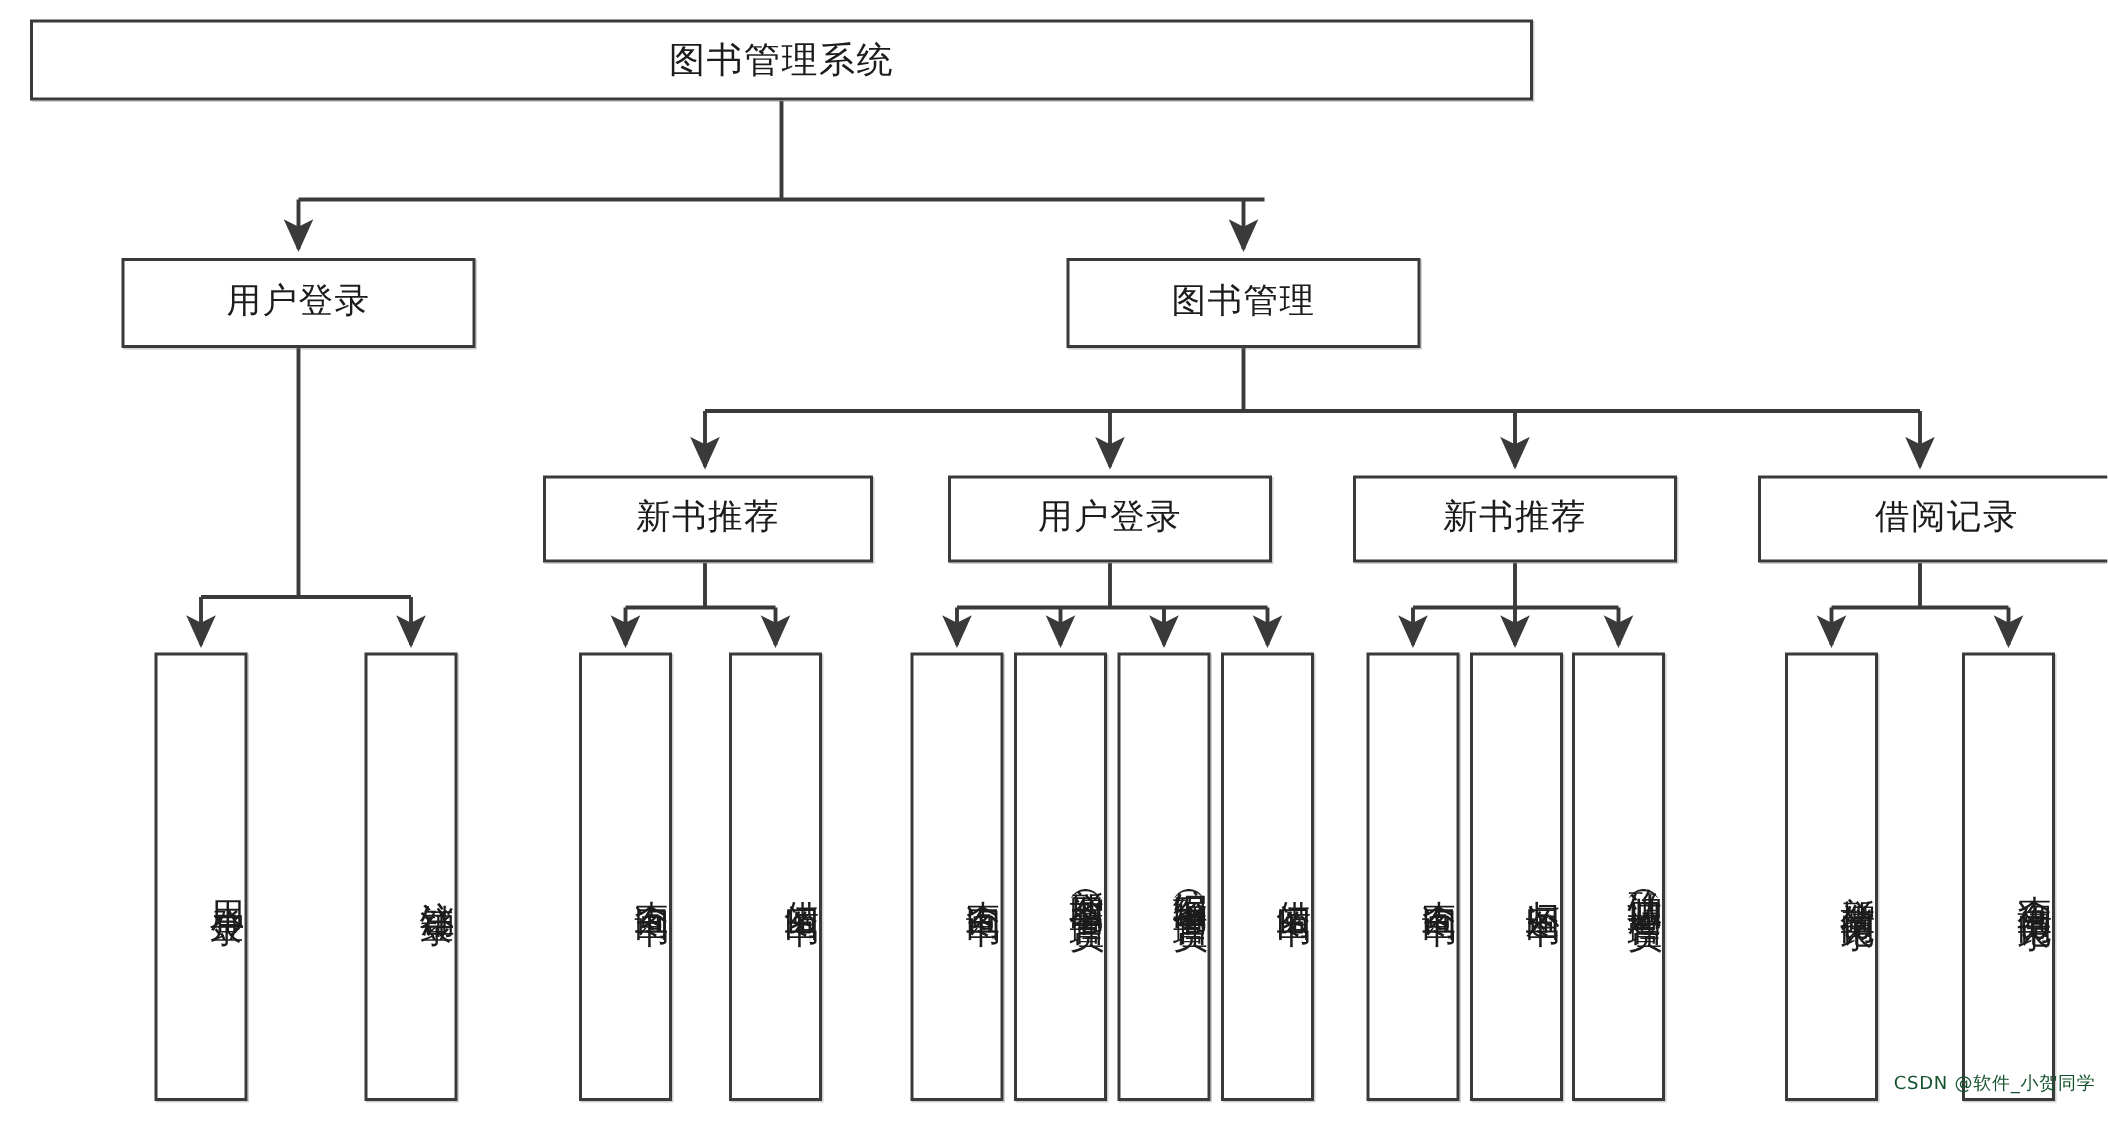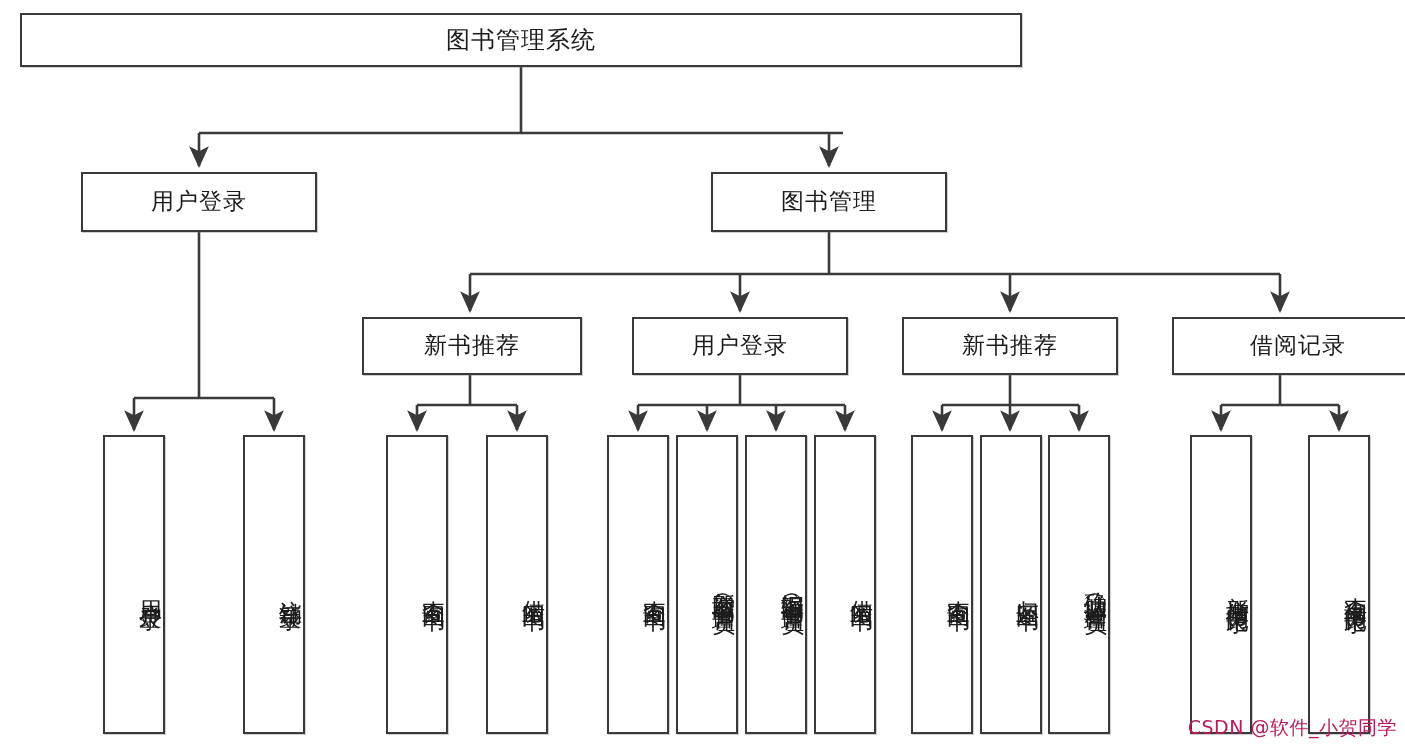--- a/index.html
+++ b/index.html
@@ -55,23 +55,23 @@
     text-align: left;
   }
   .node-v > span {
     display: block;
     writing-mode: vertical-rl;
     text-orientation: upright;
   }
   .watermark {
     position: absolute;
     right: 8px;
-    bottom: 6px;
-    font-size: 19px;
-    color: #be185d;
+    bottom: 16px;
+    font-size: 12px;
+    color: #14532d;
     letter-spacing: 0.5px;
     white-space: nowrap;
     user-select: none;
   }
 </style>
 </head>
 <body>
 
 <div id="canvas">
 

